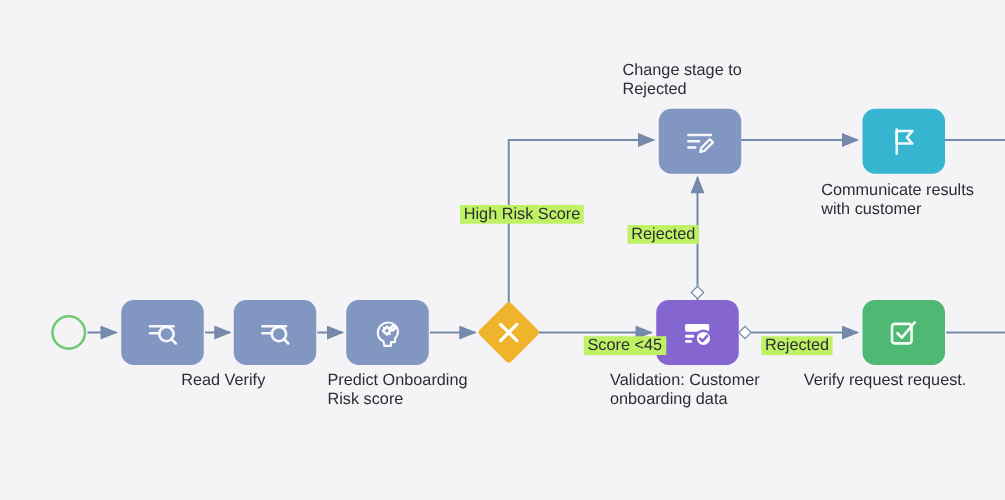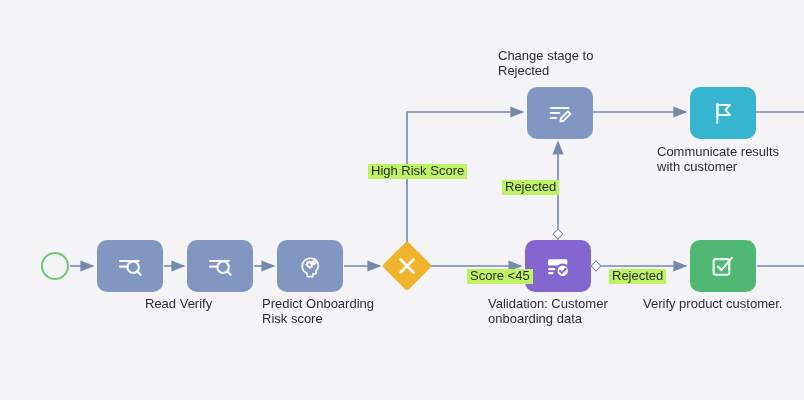--- a/index.html
+++ b/index.html
@@ -110,21 +110,21 @@
   <div class="node-label" style="left:488px;top:297px;width:140px;">Validation: Customer onboarding data</div>
   <div class="cond-diamond" style="left:554px;top:230px;"></div>
   <div class="cond-diamond" style="left:592px;top:262px;"></div>
 
   <div class="task green" style="left:690px;top:240px;">
     <svg width="30" height="30" viewBox="0 0 24 24" stroke="rgba(255,255,255,0.92)" stroke-width="1.7" fill="none" stroke-linecap="round" stroke-linejoin="round">
       <rect x="4.5" y="6.5" width="12.5" height="12.5" rx="1.8"></rect>
       <path d="M8,12.5 L10.8,15.3 L19,5.5"></path>
     </svg>
   </div>
-  <div class="node-label nowrap" style="left:643px;top:297px;width:160px;">Verify product customer.</div>
+  <div class="node-label nowrap" style="left:643px;top:297px;width:160px;">Verify request request.</div>
 
   <div class="task blue" style="left:527px;top:87px;">
     <svg width="30" height="30" viewBox="0 0 24 24" stroke="rgba(255,255,255,0.92)" stroke-width="1.5" fill="none" stroke-linecap="round" stroke-linejoin="round">
       <line x1="4.5" y1="8" x2="19" y2="8"></line>
       <line x1="4.5" y1="12" x2="11.5" y2="12"></line>
       <line x1="4.5" y1="16" x2="9" y2="16"></line>
       <path d="M12.2,18.8 L12.8,16.2 L18.3,10.7 L20.3,12.7 L14.8,18.2 Z"></path>
     </svg>
   </div>
   <div class="node-label" style="left:498px;top:49px;width:120px;">Change stage to Rejected</div>

